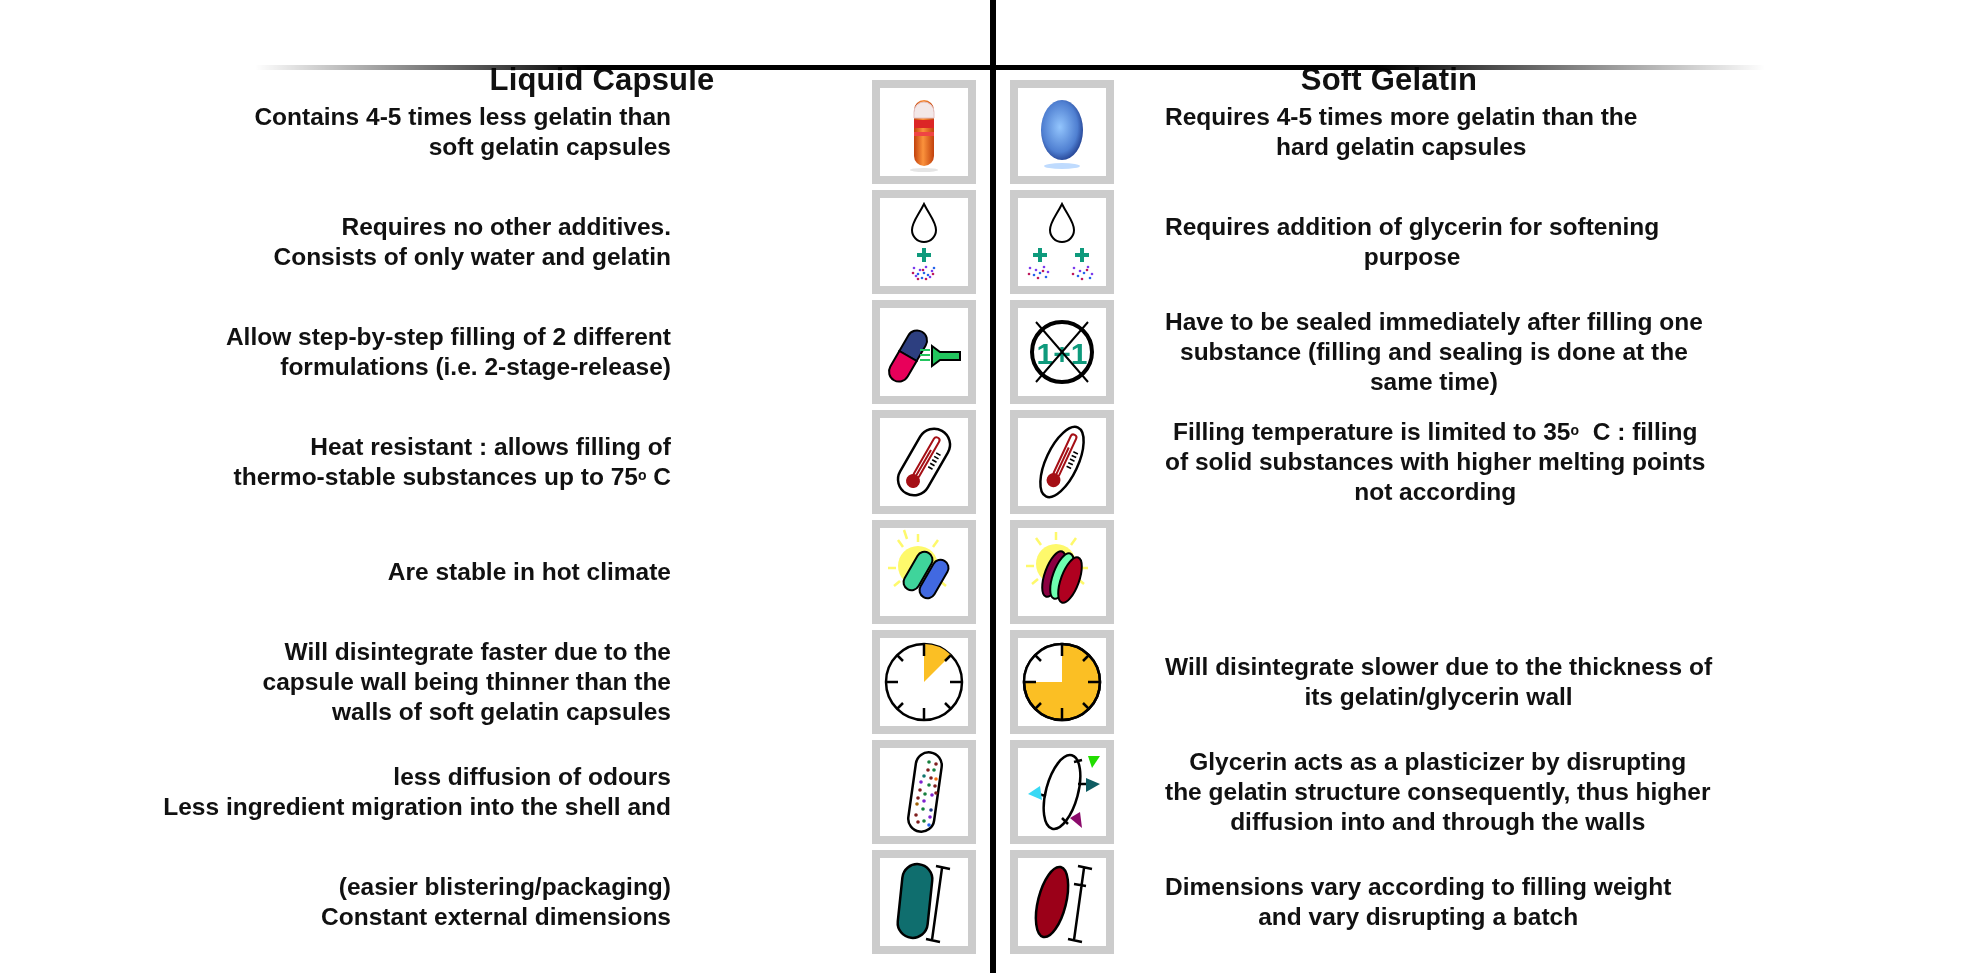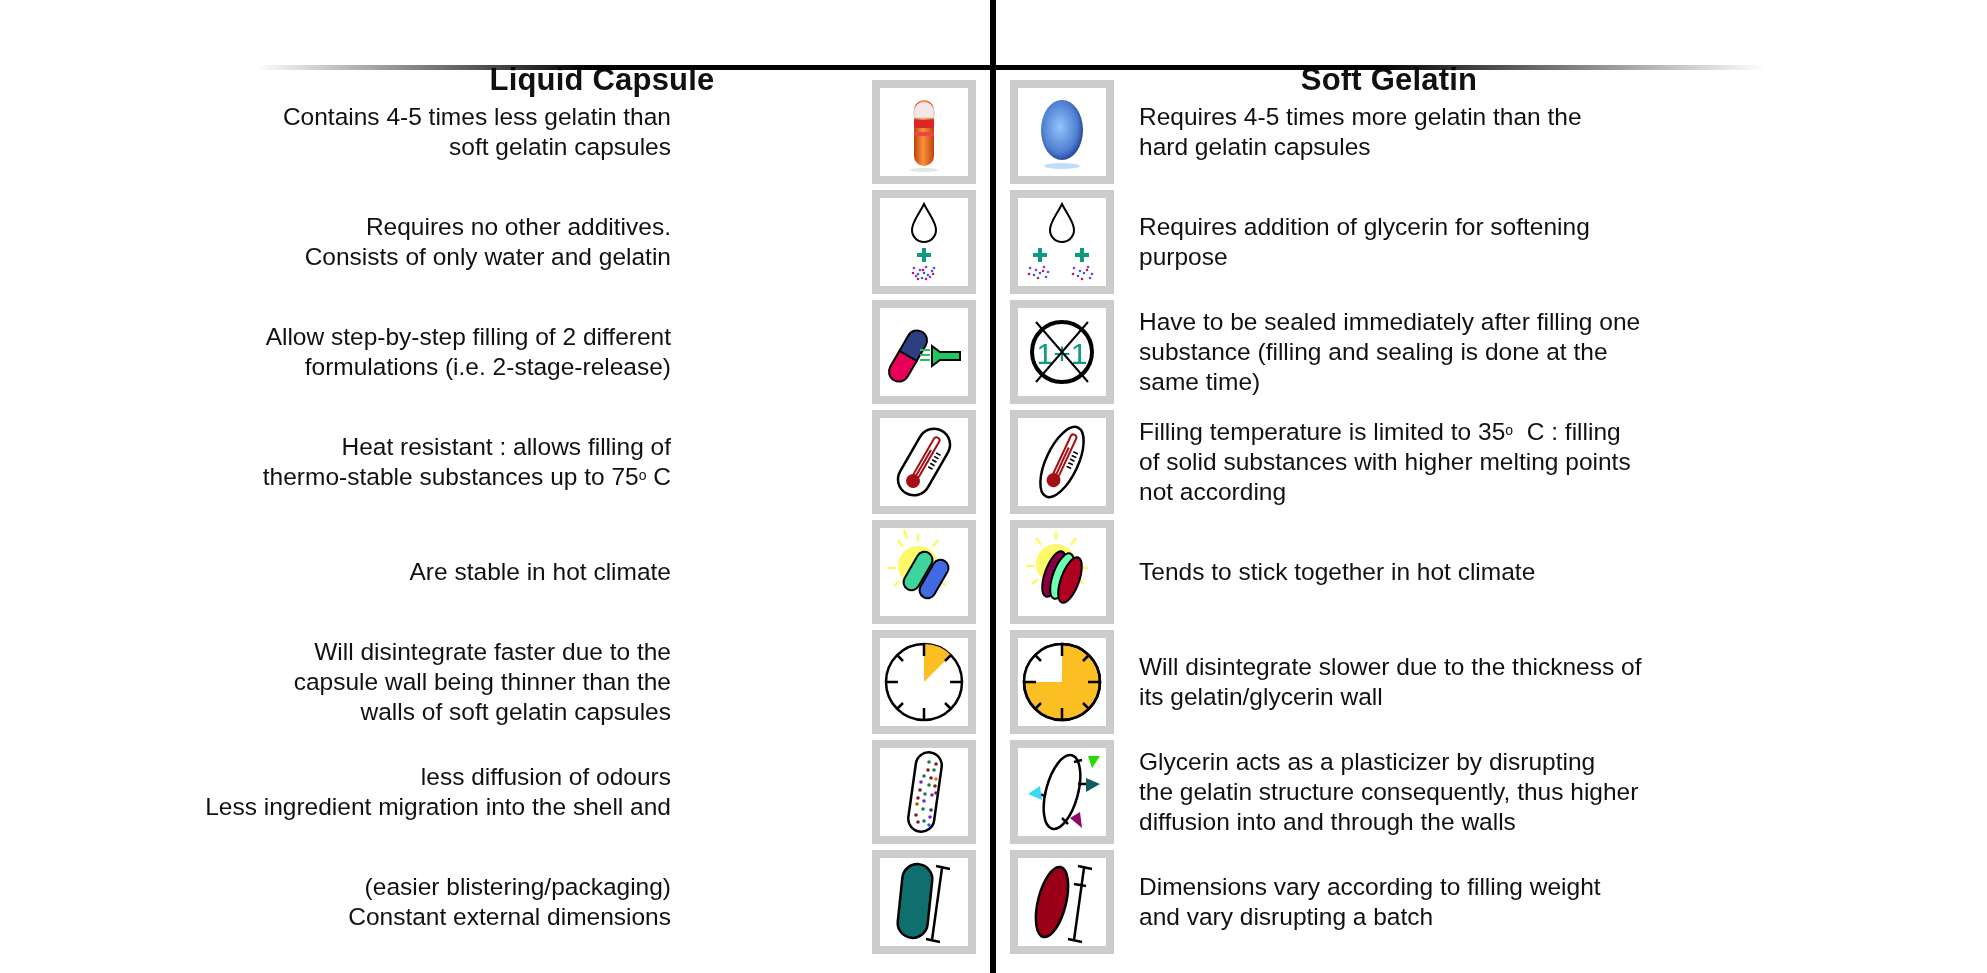--- a/index.html
+++ b/index.html
@@ -7,26 +7,26 @@
          font-family:"Liberation Sans", "DejaVu Sans", sans-serif; color:#111; }
   .col-title { position:absolute; top:14px; font-size:31px; font-weight:bold; color:#111;
                text-align:center; width:500px; letter-spacing:0.2px;margin-top:48px; }
   #title-left { left:352px; }
   #title-right { left:1139px; }
   .header-rule { position:absolute; top:65px; height:5px; }
   #rule-left { left:255px; width:740px; background:linear-gradient(to right, rgba(0,0,0,0) 0%, #000 45%, #000 100%); }
   #rule-right { left:990px; width:775px; background:linear-gradient(to right, #000 0%, #000 50%, rgba(0,0,0,0) 100%); }
   #divider { position:absolute; left:990px; top:0; width:6px; height:973px; background:#000; }
 
-  .row { position:absolute; left:0; width:1811px; height:104px; }
+  .row { position:absolute; left:0; width:1811px; height:104px;font-weight:bold; }
   .txt { position:absolute; top:0; height:104px; display:flex; align-items:center;
          font-size:24.5px; line-height:30px; color:#111; }
   .txt span { display:block; }
   .txt.left { right:1140px; text-align:right; justify-content:flex-end; width:760px; }
-  .txt.right { left:1139px; text-align:left; width:620px; }
+  .txt.right { left:1165px; text-align:center; width:620px; }
   .box { position:absolute; top:0; width:88px; height:88px; border:8px solid #cccccc; background:#fff; }
   .box.l { left:872px; }
   .box.r { left:1010px; }
   .box svg { width:88px; height:88px; display:block; }
   sup { font-size:14px; vertical-align:top; position:relative; top:-2px; }
 </style>
 </head>
 <body>
 
 <div id="title-left" class="col-title">Liquid Capsule</div>
@@ -245,25 +245,20 @@
     <svg viewBox="0 0 88 88">
       <circle cx="38" cy="36" r="20" fill="#fef96b"></circle>
       <g stroke="#fef96b" stroke-width="2.5">
           <path d="M38 4 v8 M58 10 l-5 7 M18 10 l5 7 M8 38 h8 M70 40 h-6 M14 56 l6 -5 M66 56 l-6 -5"></path>
         </g>
       <ellipse cx="36" cy="46" rx="9" ry="24" transform="rotate(20 36 46)" fill="#8b0042" stroke="#000" stroke-width="2"></ellipse>
       <ellipse cx="44" cy="48" rx="9" ry="24" transform="rotate(20 44 48)" fill="#6dffb0" stroke="#000" stroke-width="2"></ellipse>
       <ellipse cx="52" cy="52" rx="9" ry="24" transform="rotate(20 52 52)" fill="#b00020" stroke="#000" stroke-width="2"></ellipse>
     </svg>
   </div>
-  <div class="txt right">
-      <div>
-    <span>Tends to stick together in hot climate</span>
-  </div>
-    </div>
 </div>
 
 <div class="row" style="top:630px">
   <div class="txt left">
       <div>
     <span>Will disintegrate faster due to the</span>
     <span>capsule wall being thinner than the</span>
     <span>walls of soft gelatin capsules</span>
   </div>
     </div>

